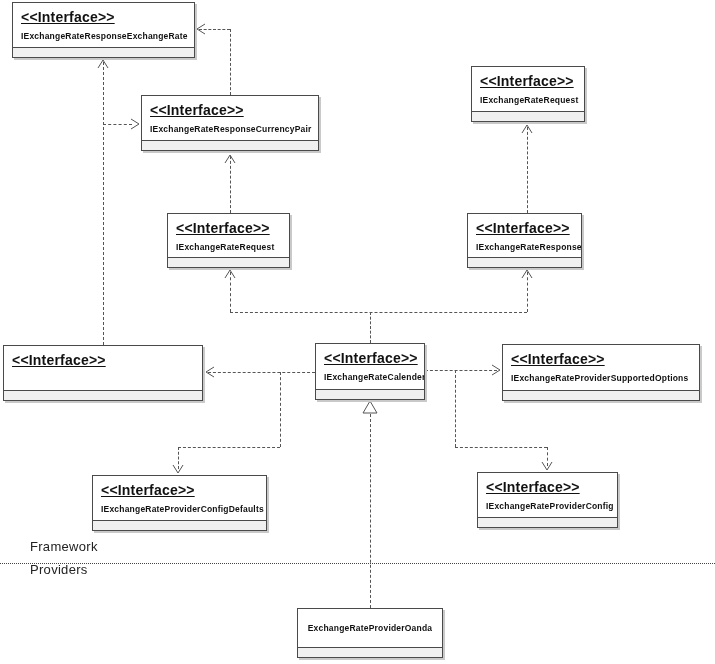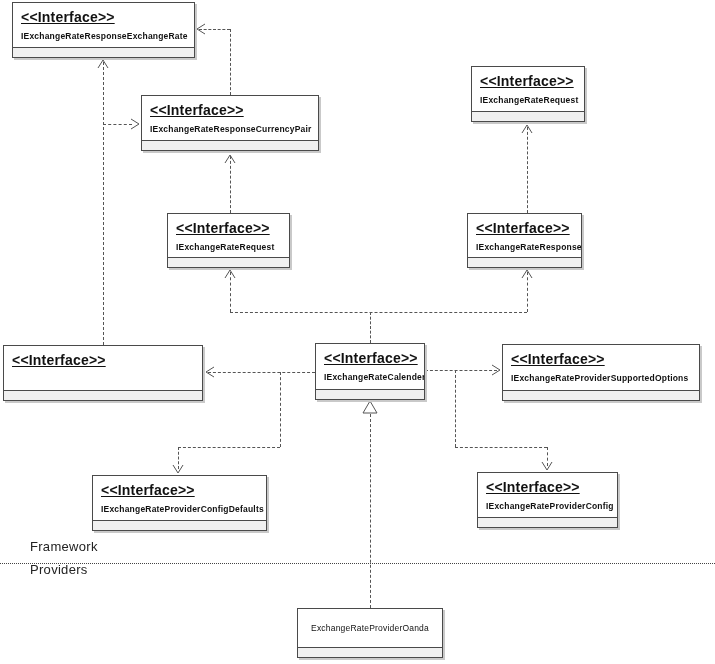--- a/index.html
+++ b/index.html
@@ -16,21 +16,21 @@
   .node-title{flex:1 1 auto;overflow:hidden;}
   .stereotype{
     margin:6px 0 0 8px;font-size:14px;font-weight:bold;color:#111;
     letter-spacing:.2px;white-space:nowrap;text-decoration:underline;
   }
   .iface-name{
     margin:6px 12px 0 8px;font-size:8.5px;font-weight:bold;color:#111;
     letter-spacing:.2px;white-space:nowrap;
   }
   .class-name{
-    margin:0 4px;font-size:8.5px;font-weight:normal;color:#111;letter-spacing:.2px;
+    margin:0 4px;font-size:8.5px;font-weight:bold;color:#111;letter-spacing:.2px;
     text-align:center;white-space:nowrap;flex:1 1 auto;
     display:flex;align-items:center;justify-content:center;
   }
   .node-compartment{
     flex:0 0 9px;background:#f0f0f0;border-top:1px solid #4a4a4a;
   }
   
   .edges{position:absolute;left:0;top:0;width:715px;height:664px;pointer-events:none;}
   .seg{position:absolute;}
   .seg.h{border-top:1px dashed #555;height:0;}

